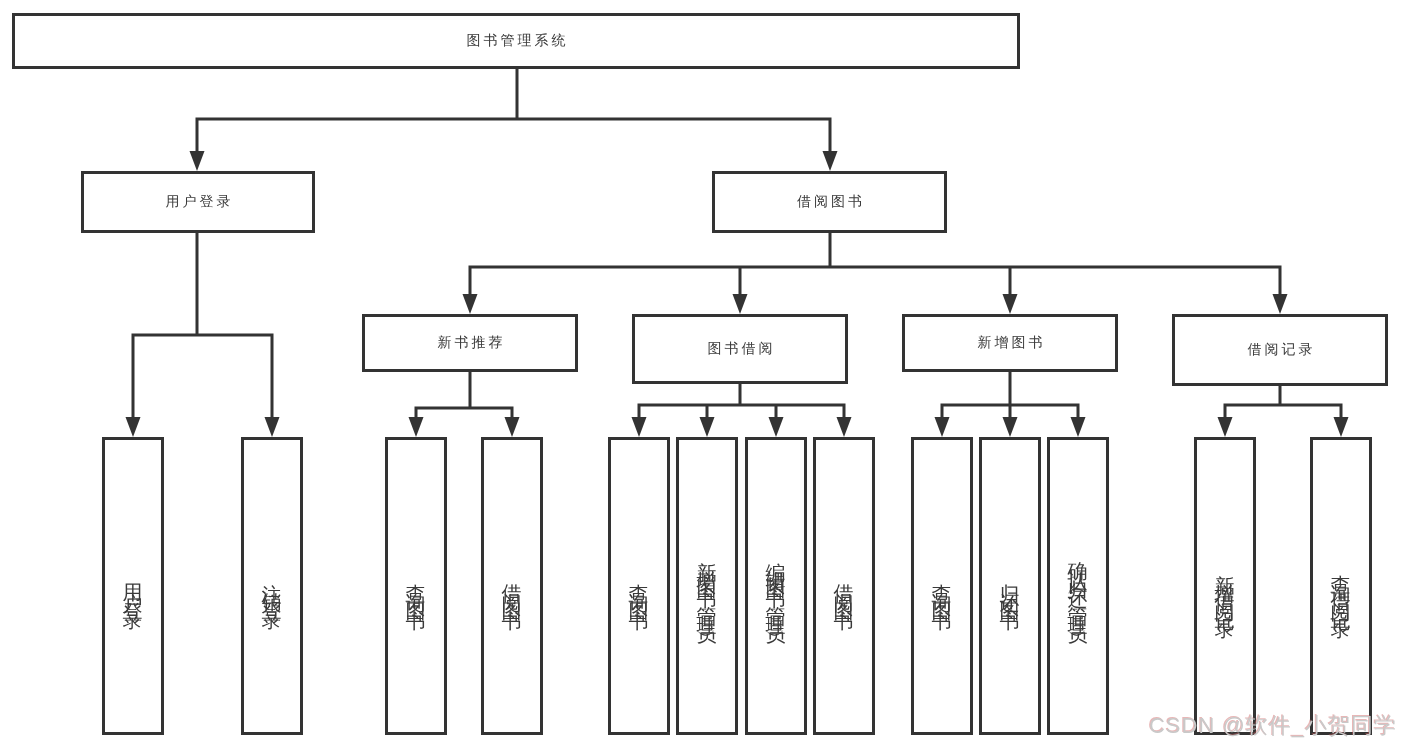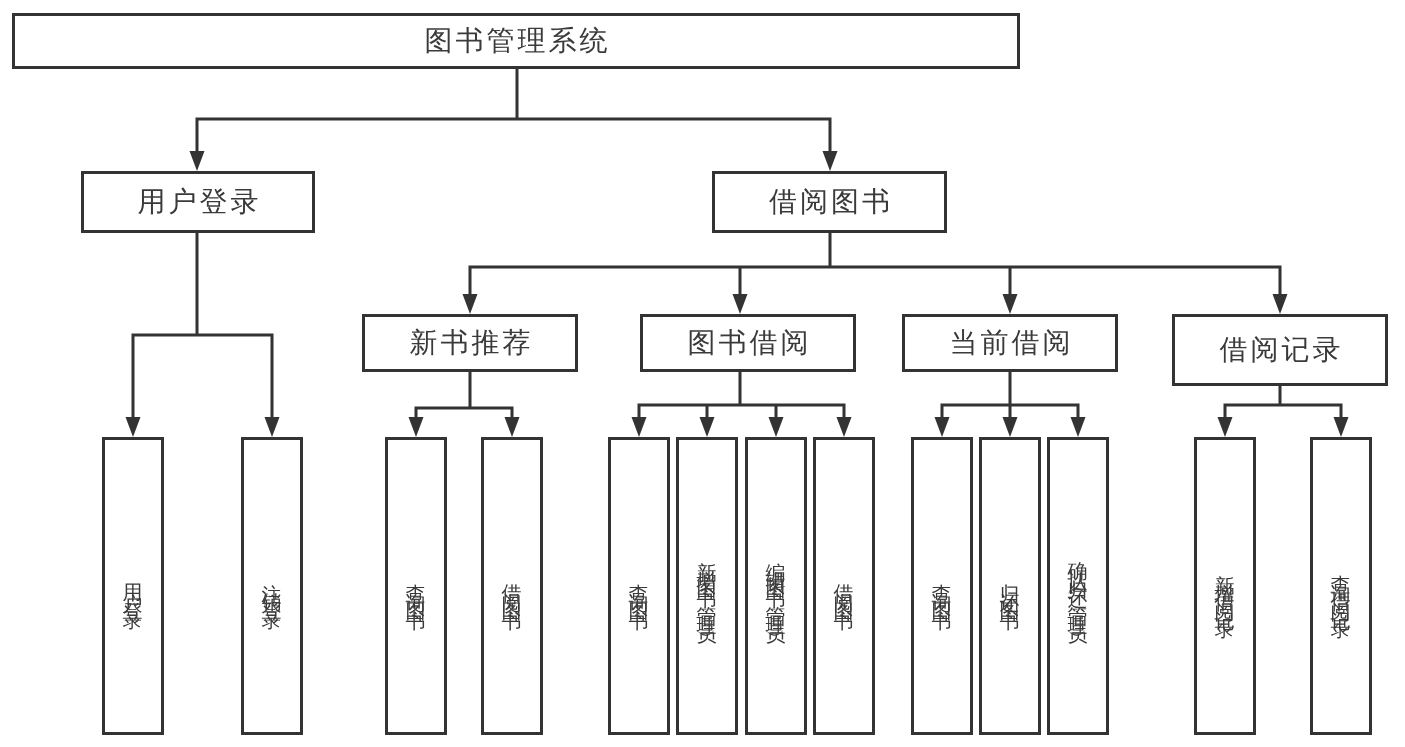--- a/index.html
+++ b/index.html
@@ -14,39 +14,39 @@
   .box{
     position:absolute;
     background:#ffffff;
     border:3px solid #333333;
     box-sizing:border-box;
     display:flex;align-items:center;justify-content:center;
     color:#3a3a3a;
     z-index:2;
   }
   .h-label{
-    font-size:28px;
+    font-size:14px;
     letter-spacing:3px;
     text-indent:3px;
     white-space:nowrap;
   }
   .leaf .v-label{
     writing-mode:vertical-rl;
     text-orientation:mixed;
     font-size:20px;
     letter-spacing:9px;
     line-height:1;
     white-space:nowrap;
   }
   
   #node-root{left:12px;top:13px;width:1008px;height:56px;}
   #node-user-login{left:81px;top:171px;width:234px;height:62px;}
   #node-book-mgmt{left:712px;top:171px;width:235px;height:62px;}
   #node-new-book{left:362px;top:314px;width:216px;height:58px;}
-  #node-book-borrow{left:632px;top:314px;width:216px;height:58px;margin-left:8px;}
+  #node-book-borrow{left:632px;top:314px;width:216px;height:70px;}
   #node-cur-borrow{left:902px;top:314px;width:216px;height:58px;}
   #node-borrow-rec{left:1172px;top:314px;width:216px;height:72px;}
   .leaf{top:437px;width:62px;height:298px;}
   #leaf-user-login{left:102px;}
   #leaf-logout{left:241px;}
   #leaf-nb-query{left:385px;}
   #leaf-nb-borrow{left:481px;}
   #leaf-bb-query{left:608px;}
   #leaf-bb-add{left:676px;}
   #leaf-bb-edit{left:745px;}
@@ -128,21 +128,21 @@
     <span class="h-label">借阅图书</span>
   </div>
 
   <div class="box" id="node-new-book">
     <span class="h-label">新书推荐</span>
   </div>
   <div class="box" id="node-book-borrow">
     <span class="h-label">图书借阅</span>
   </div>
   <div class="box" id="node-cur-borrow">
-    <span class="h-label">当前借阅</span>
+    <span class="h-label">新增图书</span>
   </div>
   <div class="box" id="node-borrow-rec">
     <span class="h-label">借阅记录</span>
   </div>
 
   <div class="box leaf" id="leaf-user-login">
     <span class="v-label">用户登录</span>
   </div>
   <div class="box leaf" id="leaf-logout">
     <span class="v-label">注销登录</span>
@@ -178,13 +178,14 @@
     <span class="v-label">确认归还（管理员）</span>
   </div>
 
   <div class="box leaf" id="leaf-br-add">
     <span class="v-label">新增借阅记录</span>
   </div>
   <div class="box leaf" id="leaf-br-query">
     <span class="v-label">查询借阅记录</span>
   </div>
 
+  <div id="watermark">CSDN @软件_小贺同学</div>
 </div>
 
 </body></html>

